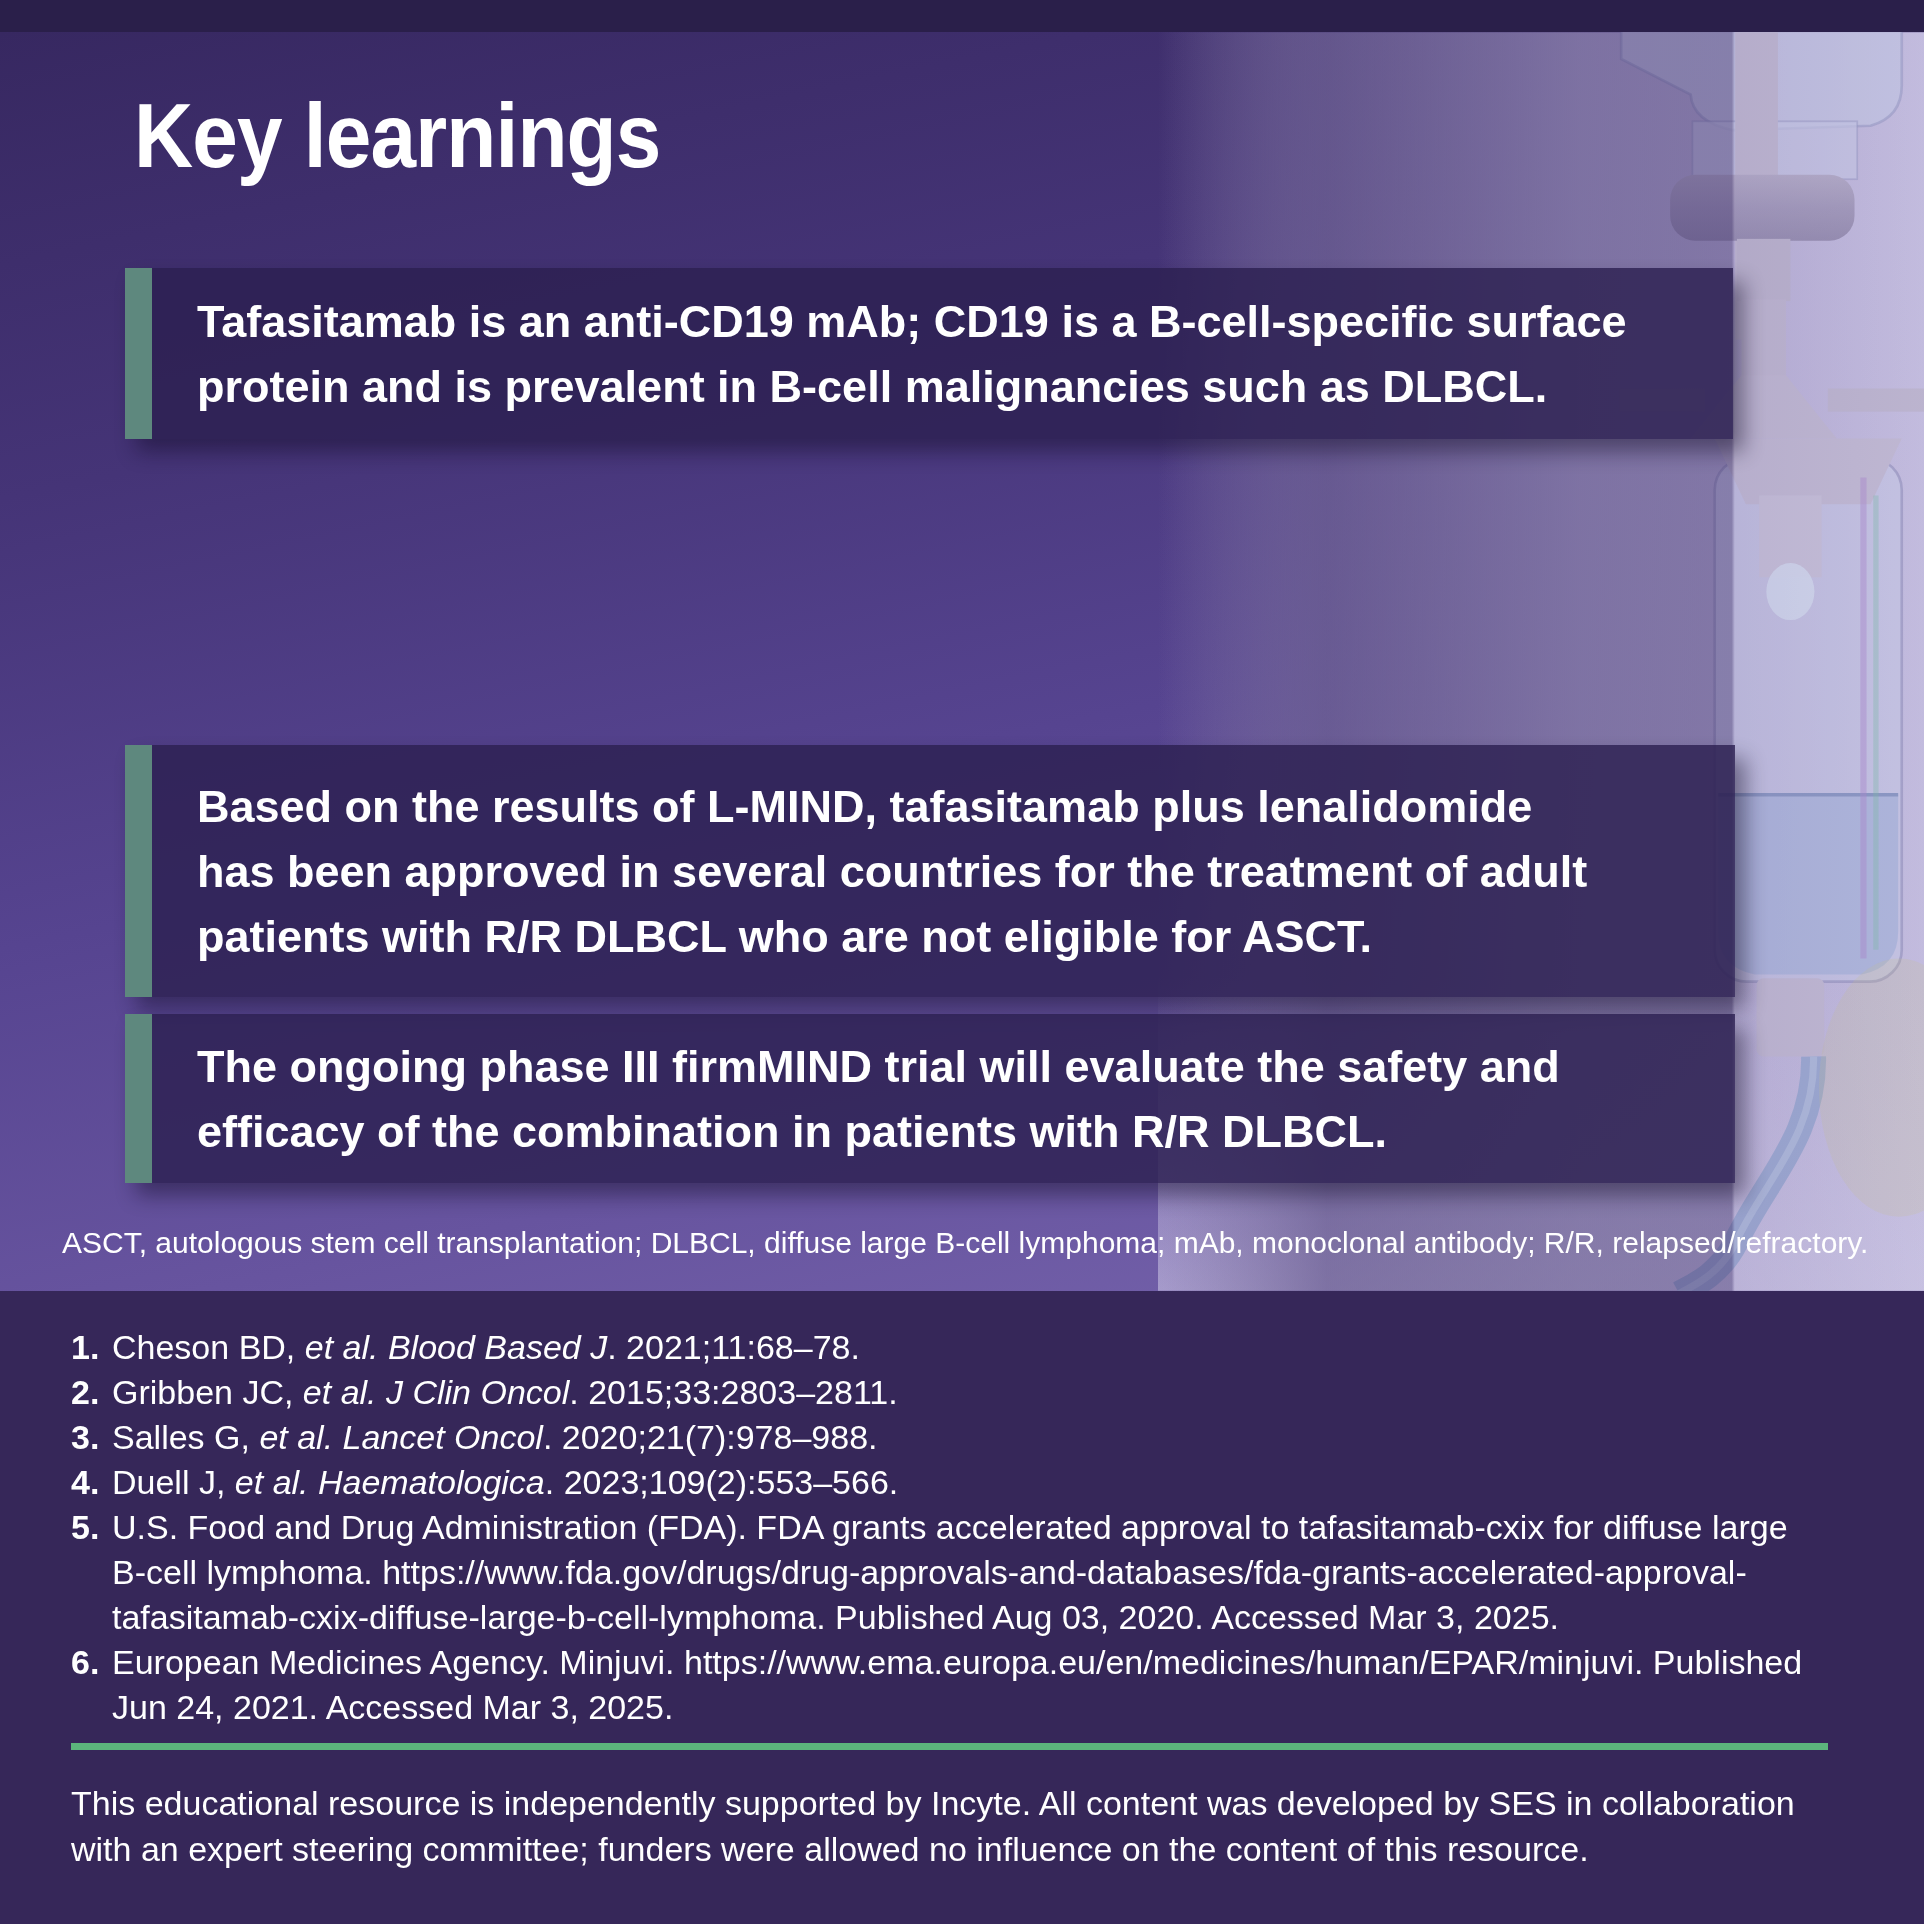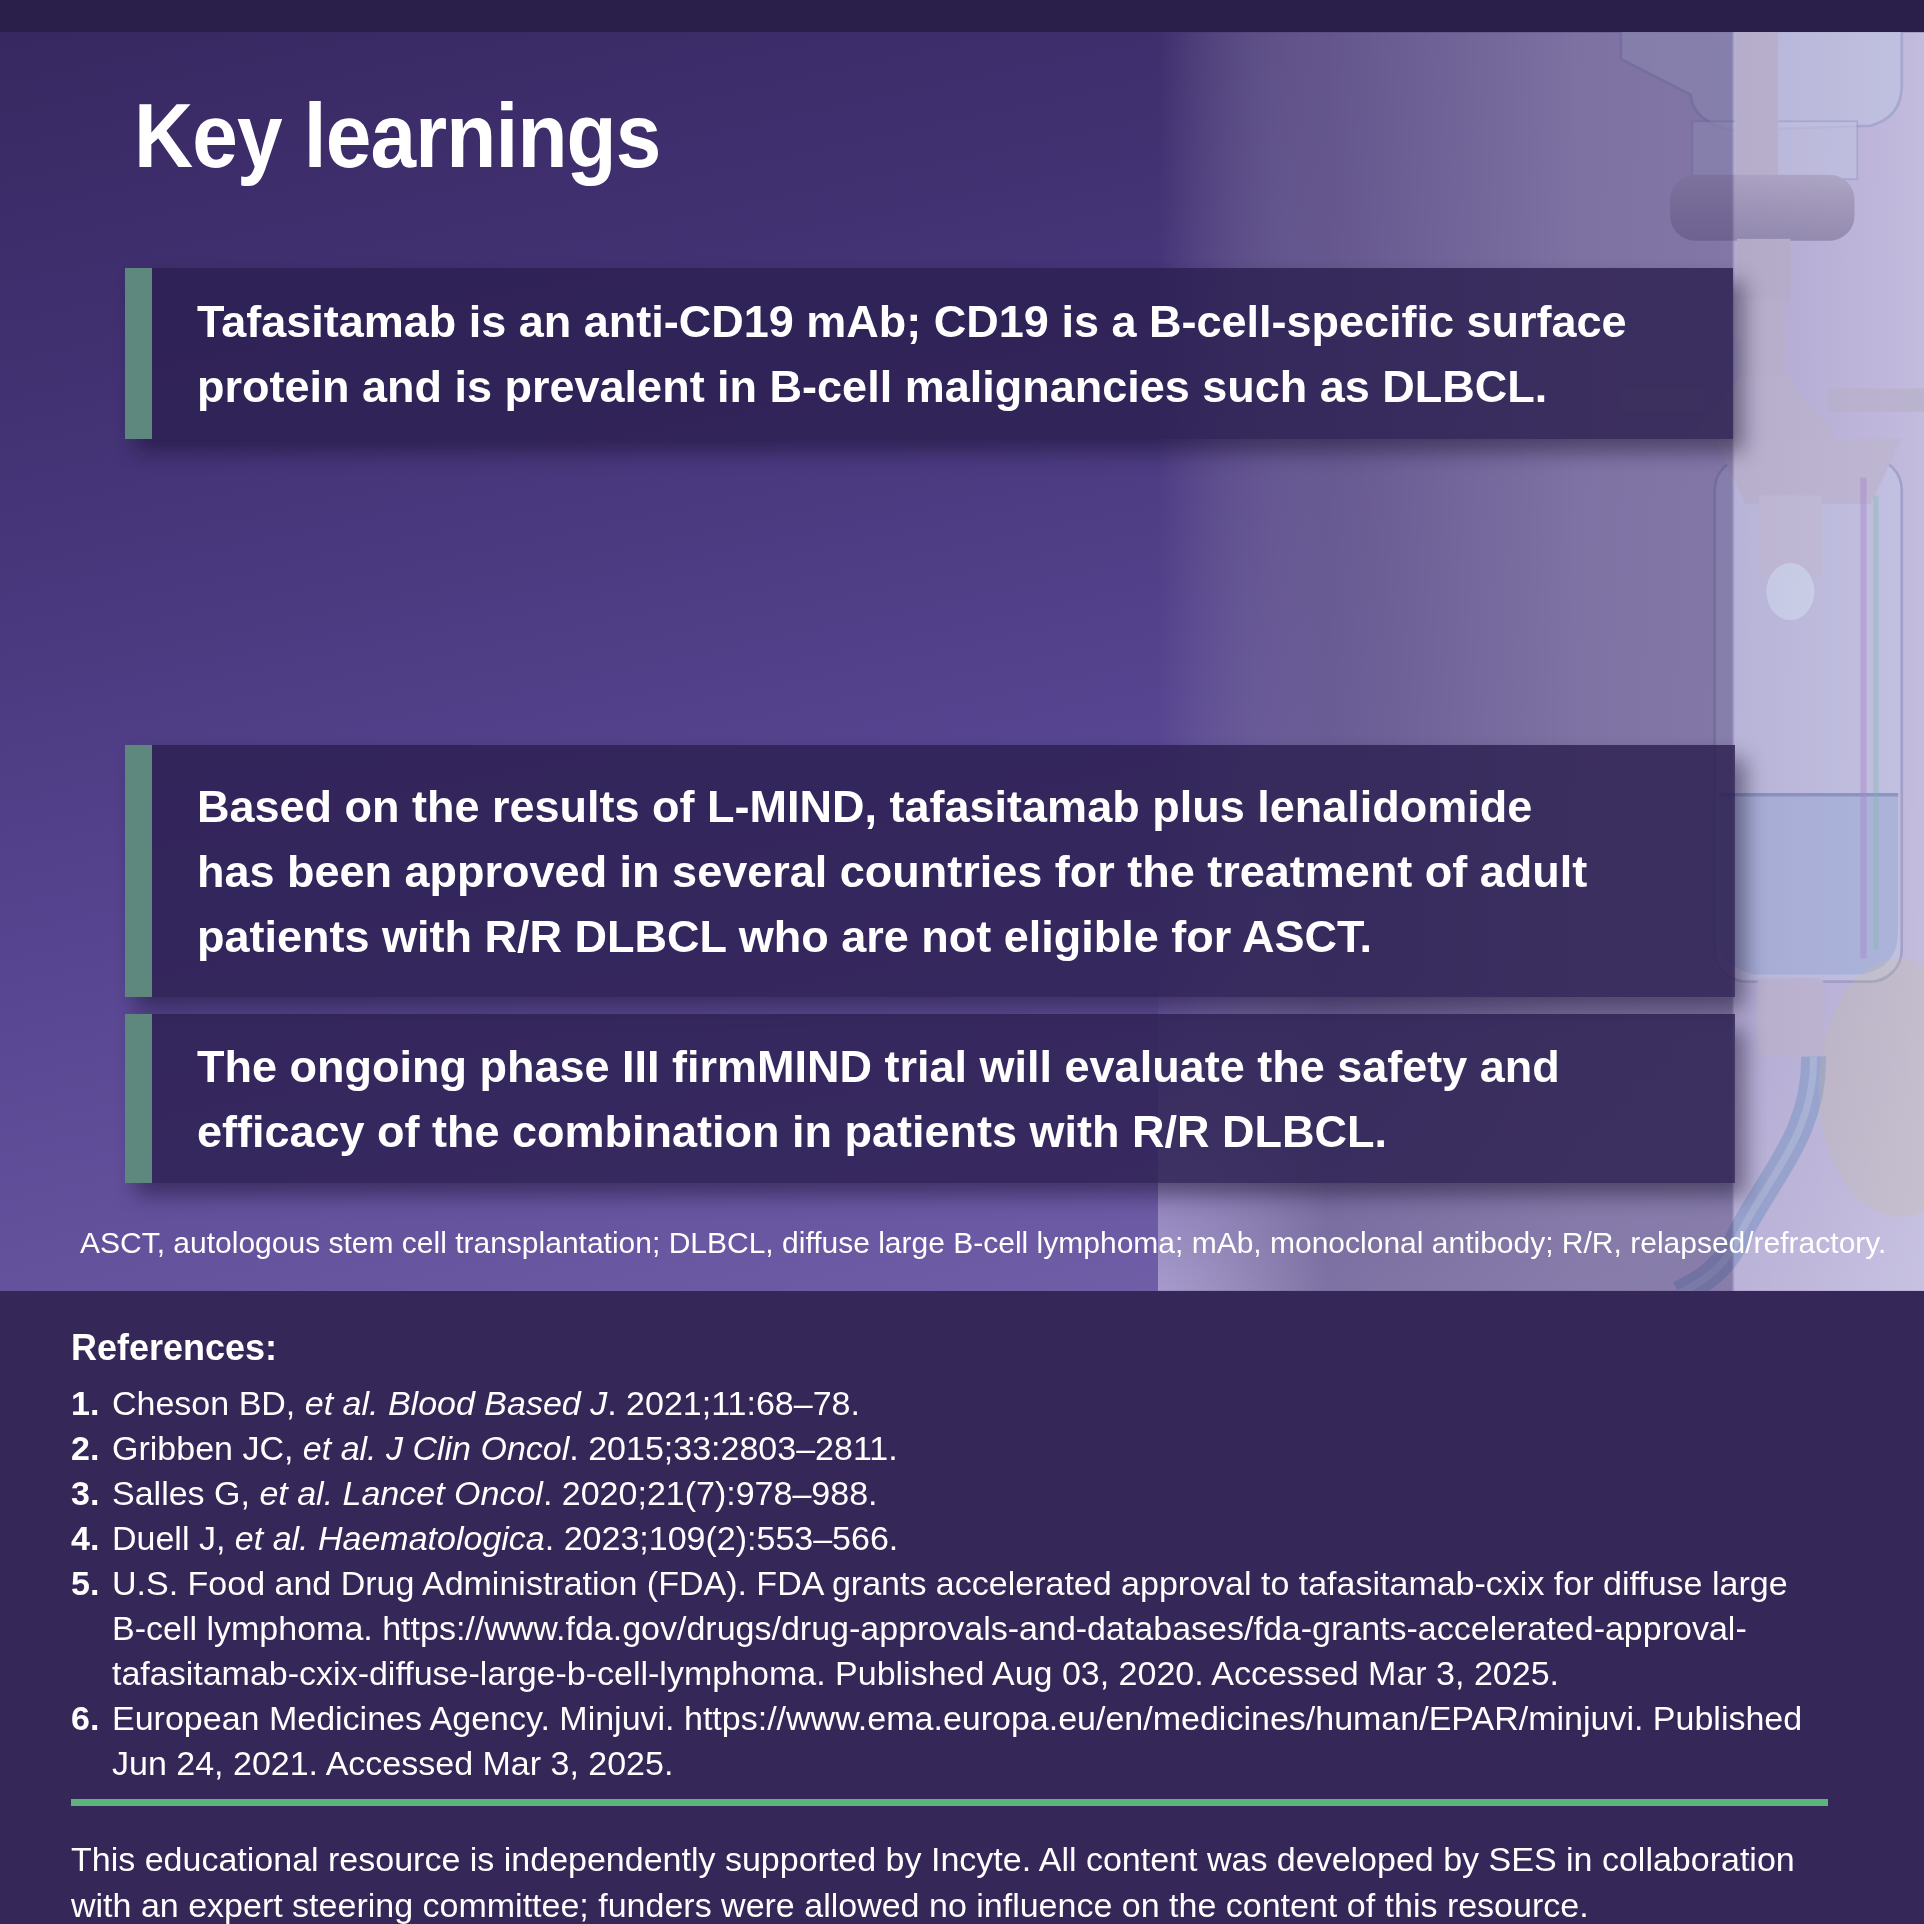--- a/index.html
+++ b/index.html
@@ -38,21 +38,21 @@
     display:flex;flex-direction:column;justify-content:center;
     padding:16px 27px 16px 45px;
     font-size:45px;font-weight:bold;line-height:65px;
     white-space:pre-line;
   }
   .kl-box-1{top:236px;width:1608px;height:171px;}
   .kl-box-2{top:443px;width:1624px;height:254px;}
   .kl-box-3{top:713px;width:1610px;height:252px;}
   .kl-box-4{top:982px;width:1610px;height:169px;}
   .abbrev-line{
-    position:absolute;left:80px;top:1191px;width:1791px;
+    position:absolute;left:62px;top:1191px;width:1791px;
     font-size:30px;line-height:39px;white-space:nowrap;
   }
   
   .bottom-section{
     position:absolute;left:0;top:1259px;width:1925px;height:666px;
     background:#362759;padding:34px 71px 0 71px;
   }
   .refs-heading{font-size:36px;font-weight:bold;line-height:45px;margin-bottom:10.7px;}
   .ref-item{display:flex;font-size:34px;line-height:45px;}
   .ref-num{flex:none;width:41px;font-weight:bold;}
@@ -138,21 +138,20 @@
     </div>
     <div class="kl-box kl-box-4">
       <span>The ongoing phase III firmMIND trial will evaluate the safety and
 efficacy of the combination in patients with R/R DLBCL.</span>
     </div>
 
     <div class="abbrev-line">ASCT, autologous stem cell transplantation; DLBCL, diffuse large B-cell lymphoma; mAb, monoclonal antibody; R/R, relapsed/refractory.</div>
   </div>
 
   <div class="bottom-section">
-    <div class="refs-heading">References:</div>
 
     <div class="ref-item">
       <span class="ref-num">1.</span>
       <span class="ref-text"><span>Cheson BD, </span><i>et al. Blood Based J</i><span>. 2021;11:68–78.</span></span>
     </div>
     <div class="ref-item">
       <span class="ref-num">2.</span>
       <span class="ref-text"><span>Gribben JC, </span><i>et al. J Clin Oncol</i><span>. 2015;33:2803–2811.</span></span>
     </div>
     <div class="ref-item">

